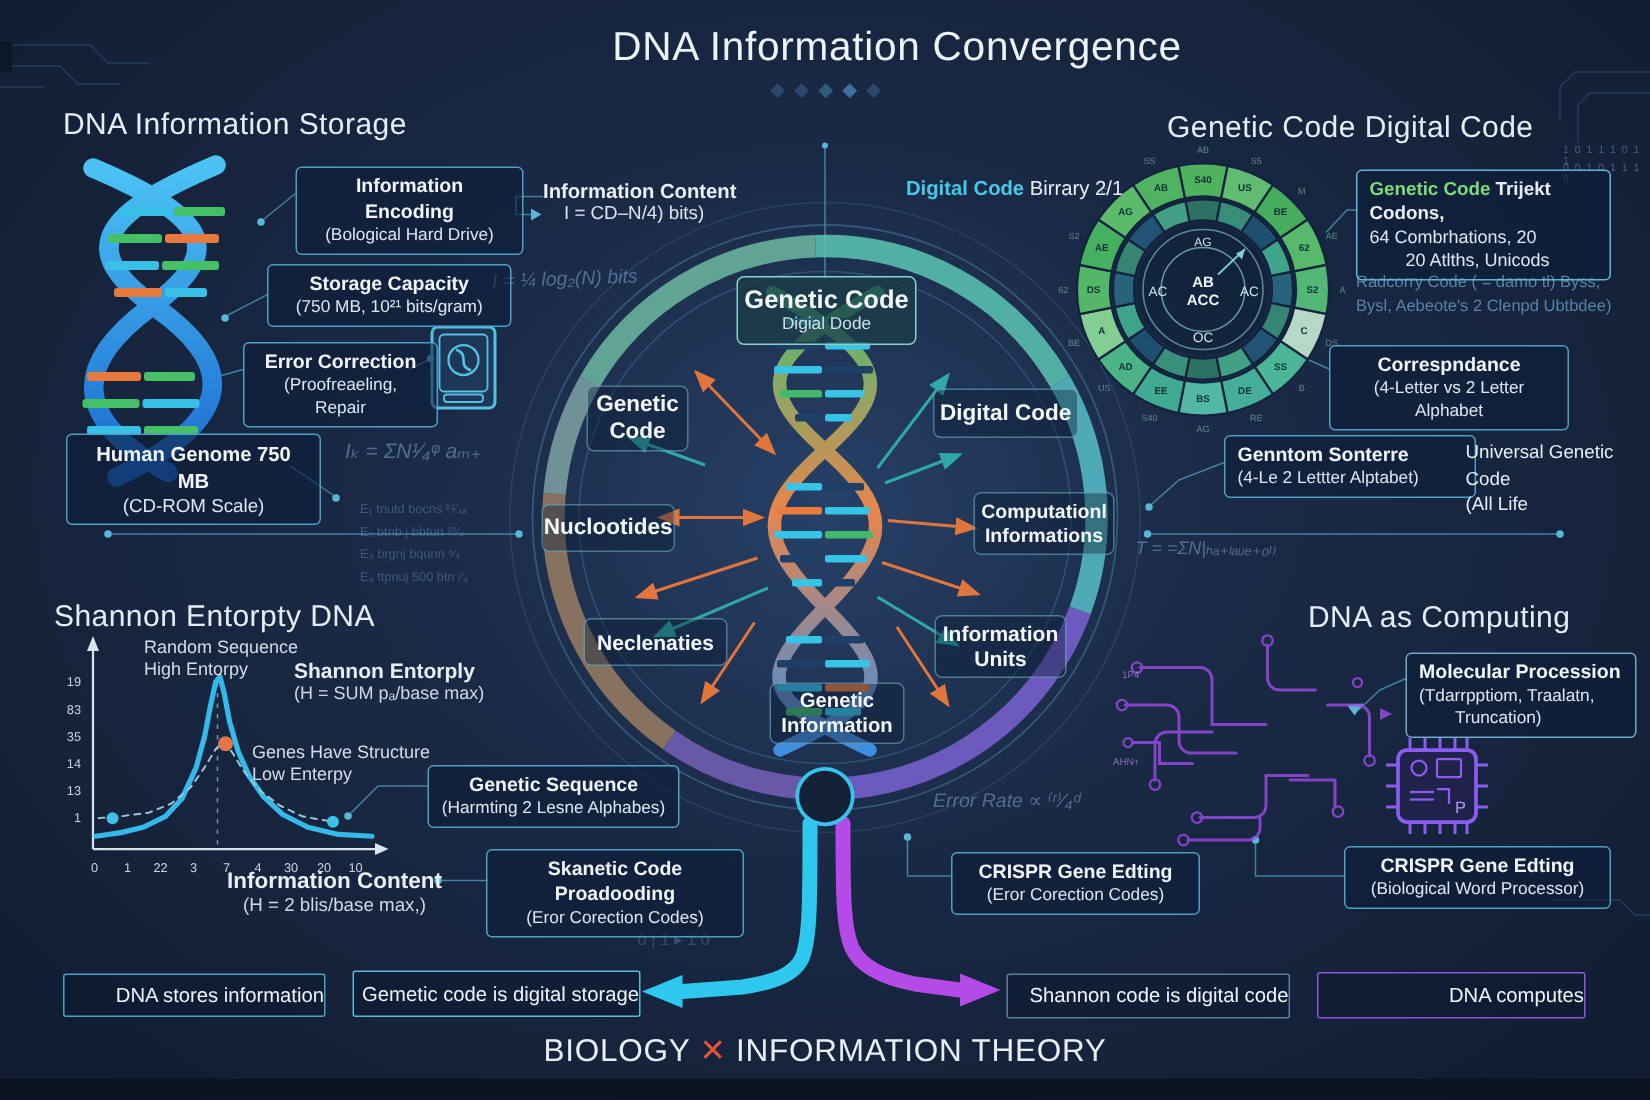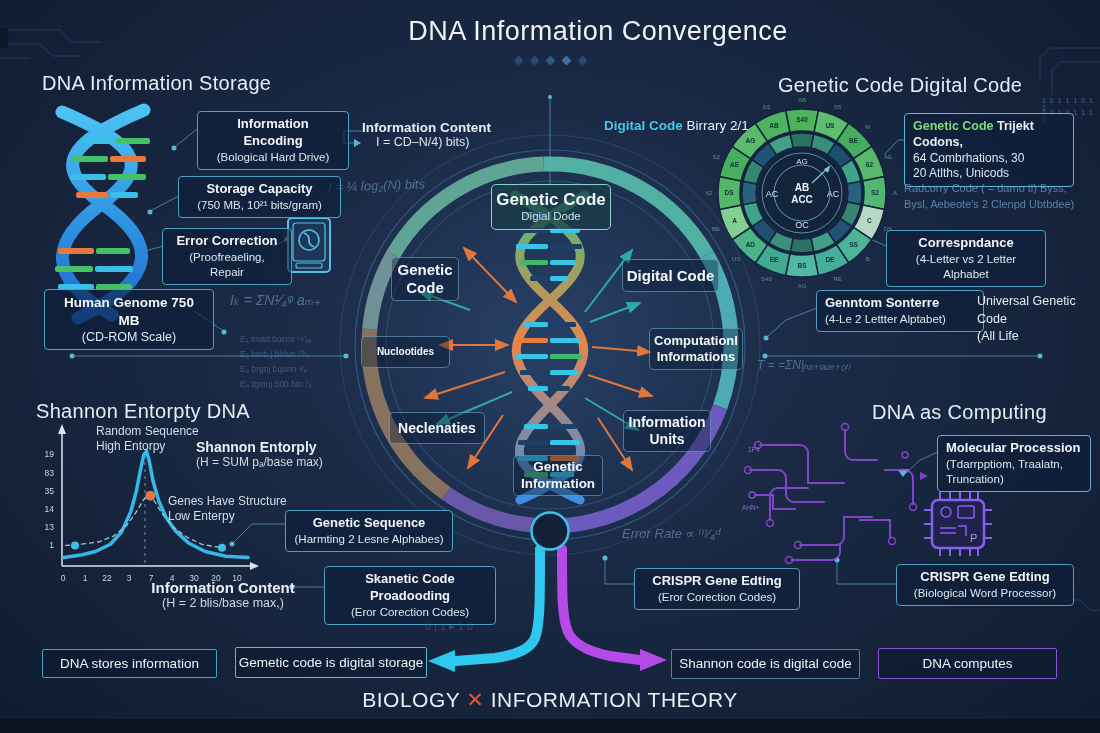--- a/index.html
+++ b/index.html
@@ -9,28 +9,28 @@
   #bgsvg{position:absolute;left:0;top:0;z-index:1;}
   .txt{position:absolute;z-index:3;}
   .title{width:100%;text-align:center;top:16px;font-size:27px;letter-spacing:.5px;color:#edf2f8;margin-left:48px;}
   .qhead{font-size:20px;color:#e4ecf5;letter-spacing:.3px;}
   .dots{top:57px;left:0;width:100%;display:flex;justify-content:center;gap:9px;}
   .dots span{width:7px;height:7px;transform:rotate(45deg);display:block;}
   .box{position:absolute;z-index:3;border:1px solid #4e9fc4;background:rgba(12,30,56,.58);
     border-radius:4px;padding:4px 8px;text-align:center;line-height:1.3;}
   .box .l1{font-size:13px;font-weight:bold;color:#f1f5f9;}
   .box .l2{font-size:11.5px;color:#dde7f0;}
-  .box .l3{font-size:11.5px;color:#dde7f0;}
+  .box .l3{font-size:11.5px;color:#dde7f0;margin-left:24px;}
   .clabel{position:absolute;z-index:3;border:1px solid rgba(130,200,225,.5);background:rgba(10,28,52,.4);
     border-radius:5px;color:#f3f7fa;font-weight:bold;text-align:center;
     display:flex;flex-direction:column;justify-content:center;line-height:1.2;}
   .faint{position:absolute;z-index:2;color:rgba(130,180,220,.5);font-style:italic;}
   .ann{position:absolute;z-index:3;color:#d3dee9;font-size:12px;text-align:left;line-height:1.25;}
   .bbox{position:absolute;z-index:3;border:1px solid #4e9fc4;background:rgba(10,26,48,.5);
-    font-size:13.5px;color:#eef3f8;text-align:center;border-radius:2px;}
+    font-size:13.5px;color:#eef3f8;text-align:right;border-radius:2px;}
   .footer{width:100%;text-align:center;top:688px;font-size:21px;letter-spacing:.5px;color:#e9eef5;z-index:3;}
 </style>
 </head>
 <body>
 
 <div id="canvas">
 
 <svg id="bgsvg" width="1100" height="733">
   <defs>
     <linearGradient id="lhGrad" x1="0" y1="0" x2="0" y2="1">
@@ -427,21 +427,21 @@
 <div class="txt" style="left:362px;top:120px">
   <div style="font-size:13.5px;font-weight:bold">Information Content</div>
   <div style="font-size:12.5px;margin-left:14px;color:#dbe5ee">I = CD–N/4) bits)</div>
 </div>
 
 <div class="txt" style="left:604px;top:118px;font-size:13.5px">
   <span style="color:#46c8e8;font-weight:bold">Digital Code</span><span style="color:#e8eef5"> Birrary 2/1</span>
 </div>
 <div class="box" style="left:904px;top:113px;width:152px;text-align:left;border-color:#5fb5d8">
   <div style="font-size:12.5px;font-weight:bold"><span style="color:#7ddc7a">Genetic Code</span><span> Trijekt Codons,</span></div>
-  <div class="l2" style="font-size:12px;text-align:left">64 Combrhations, 30</div>
+  <div class="l2" style="font-size:12px;text-align:left">64 Combrhations, 20</div>
   <div class="l3" style="font-size:12px;text-align:left">20 Atlths, Unicods</div>
 </div>
 <div class="txt" style="left:904px;top:181px;font-size:11px;color:rgba(120,175,220,0.68);line-height:1.45">
   <div>Radcorry Code ( = damo  tl)  Byss,</div>
   <div>Bysl, Aebeote's 2 Clenpd Ubtbdee)</div>
 </div>
 <div class="box" style="left:886px;top:230px;width:142px;text-align:center">
   <div class="l1">Correspndance</div>
   <div class="l2">(4-Letter vs 2 Letter Alphabet</div>
 </div>
@@ -456,21 +456,21 @@
 
 <div class="clabel" style="left:491px;top:184px;width:118px;height:44px;background:rgba(25,60,72,0.75);border-color:#8ad0cc">
   <div style="font-size:17px">Genetic Code</div>
   <div style="font-size:11.5px;font-weight:normal;color:#cfe0e6">Digial Dode</div>
 </div>
 <div class="clabel" style="left:391px;top:257px;width:66px;height:42px;font-size:15px">
   <div>Genetic</div>
       <div>Code</div>
 </div>
 <div class="clabel" style="left:622px;top:259px;width:95px;height:31px;font-size:15px">Digital Code</div>
-<div class="clabel" style="left:361px;top:336px;width:87px;height:30px;font-size:10px">Nuclootides</div>
+<div class="clabel" style="left:361px;top:336px;width:87px;height:30px;font-size:15px">Nuclootides</div>
 <div class="clabel" style="left:649px;top:328px;width:92px;height:40px;font-size:13px">
   <div>Computationl</div>
       <div>Informations</div>
 </div>
 <div class="clabel" style="left:389px;top:412px;width:94px;height:30px;font-size:14px">Neclenaties</div>
 <div class="clabel" style="left:623px;top:410px;width:86px;height:40px;font-size:14px">
   <div>Information</div>
       <div>Units</div>
 </div>
 <div class="clabel" style="left:513px;top:455px;width:88px;height:39px;font-size:13.5px">

